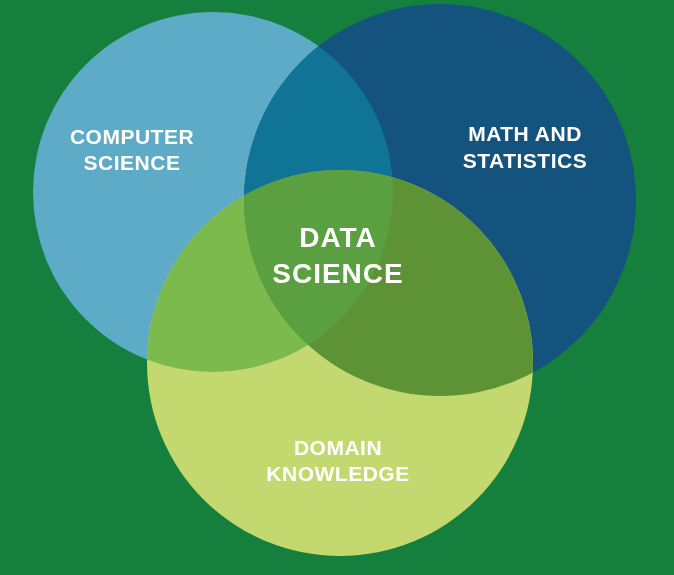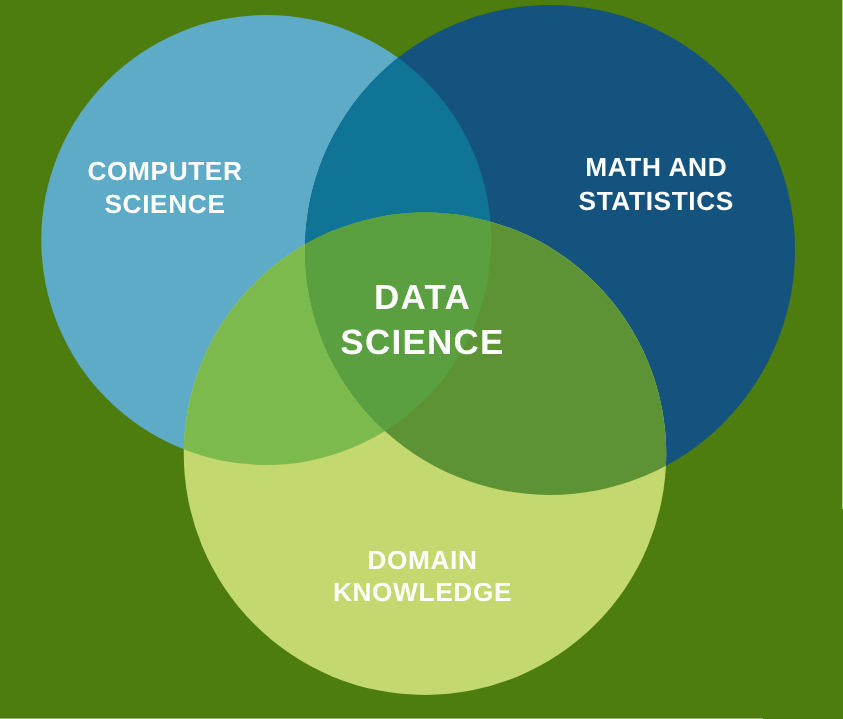--- a/index.html
+++ b/index.html
@@ -3,21 +3,21 @@
 <meta charset="utf-8">
 <style>
   html, body {
     margin: 0;
     padding: 0;
     background: #ffffff;
   }
   .stage {
     width: 674px;
     height: 575px;
-    background: #4d7c0f;
+    background: #15803d;
     overflow: hidden;
     position: relative;
   }
   svg.venn {
     display: block;
     width: 674px;
     height: 575px;
   }
   .venn-label {
     font-family: "Liberation Sans", "DejaVu Sans", sans-serif;

